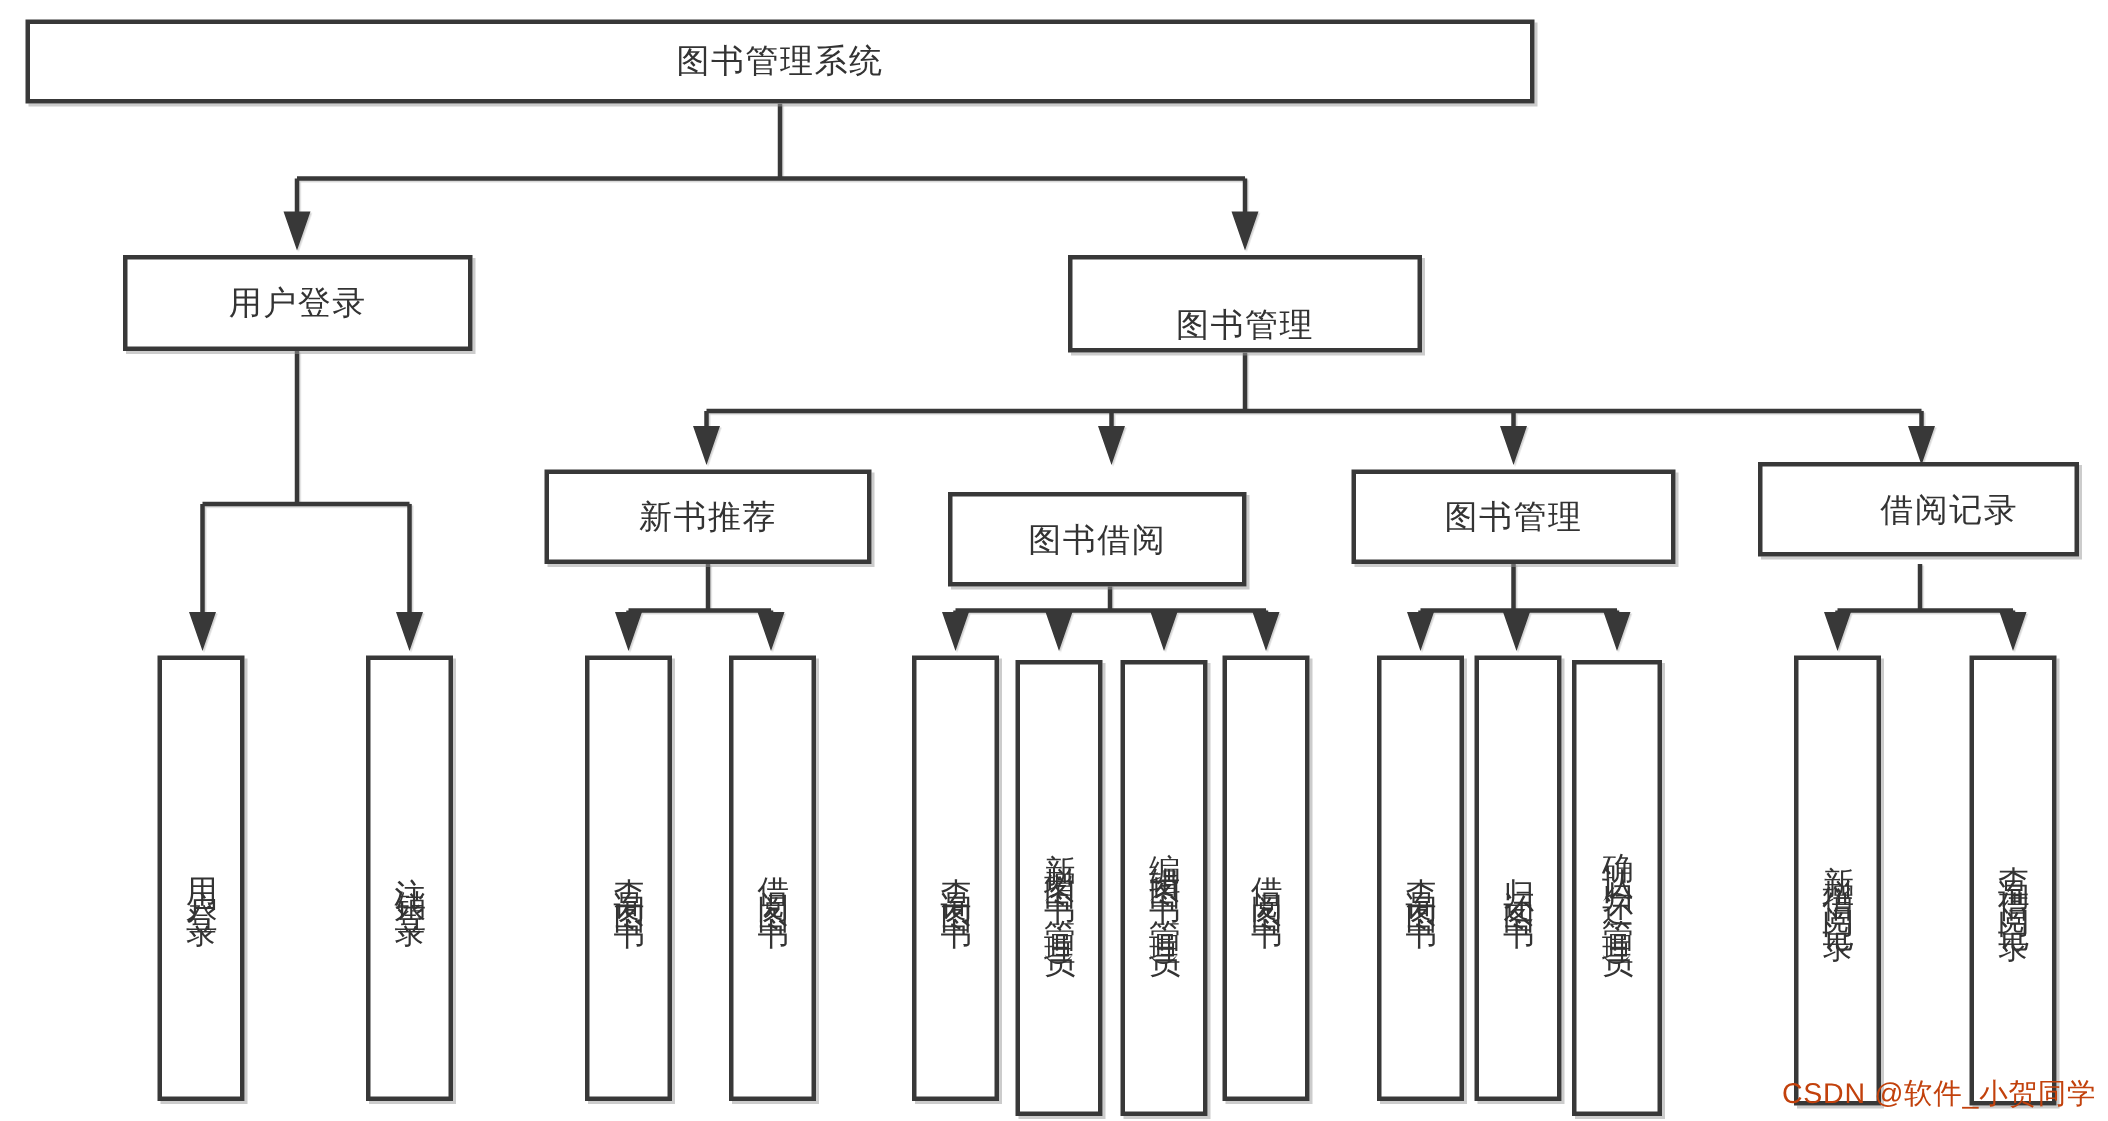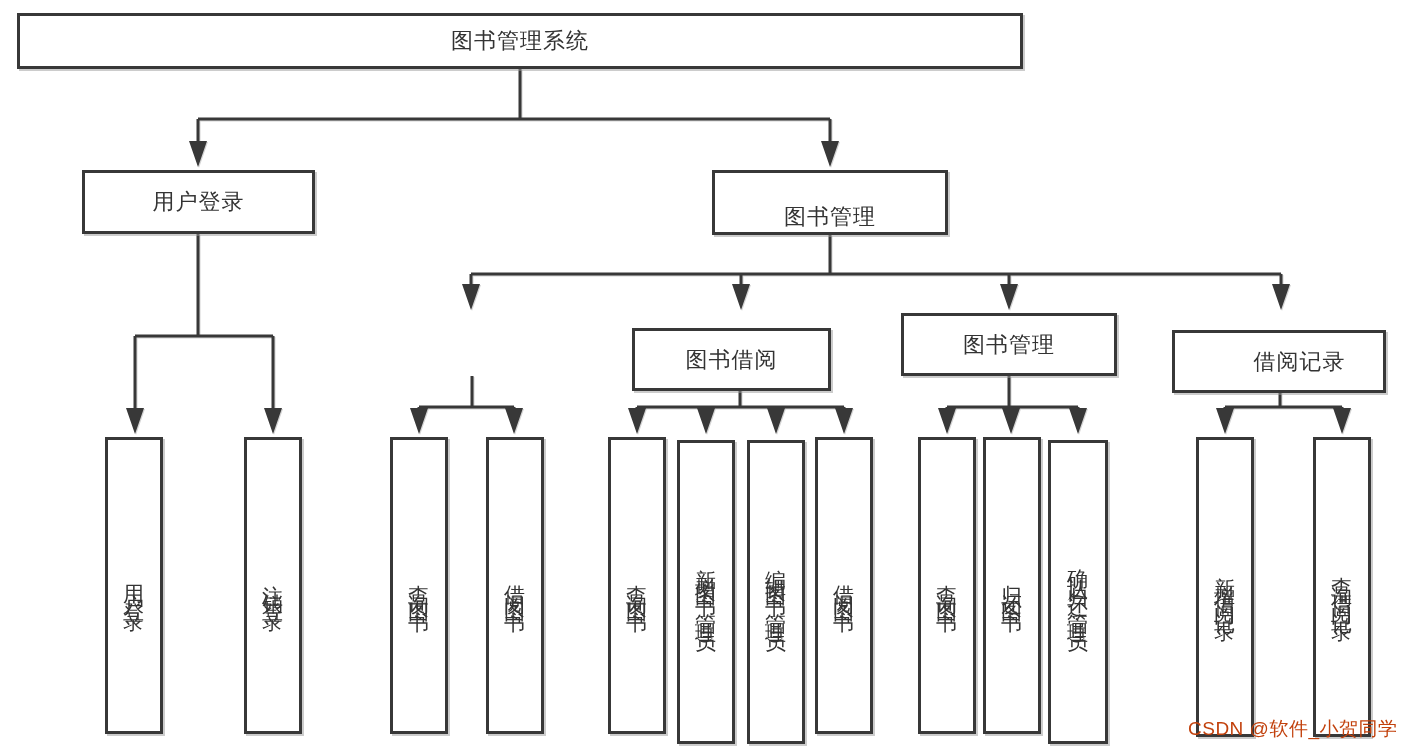--- a/index.html
+++ b/index.html
@@ -64,27 +64,30 @@
     <span>图书管理系统</span>
   </div>
 
   <div class="box hbox" style="left:82px;top:170px;width:233px;height:64px;">
     <span>用户登录</span>
   </div>
   <div class="box hbox" style="left:712px;top:170px;width:236px;height:65px;align-items:flex-end;">
     <span>图书管理</span>
   </div>
 
+  <div class="box hbox" style="left:363px;top:313px;width:218px;height:63px;">
+    <span>新书推荐</span>
+  </div>
   <div class="box hbox" style="left:632px;top:328px;width:199px;height:63px;">
     <span>图书借阅</span>
   </div>
   <div class="box hbox" style="left:901px;top:313px;width:216px;height:63px;">
     <span>图书管理</span>
   </div>
-  <div class="box hbox" style="left:1172px;top:330px;width:214px;height:63px;padding-left:41px;">
+  <div class="box hbox" style="left:1172px;top:308px;width:214px;height:63px;padding-left:41px;">
     <span>借阅记录</span>
   </div>
 
   <div class="box vbox" style="left:105px;top:437px;width:58px;height:297px;">
     <span>用户登录</span>
   </div>
   <div class="box vbox" style="left:244px;top:437px;width:58px;height:297px;">
     <span>注销登录</span>
   </div>
 

